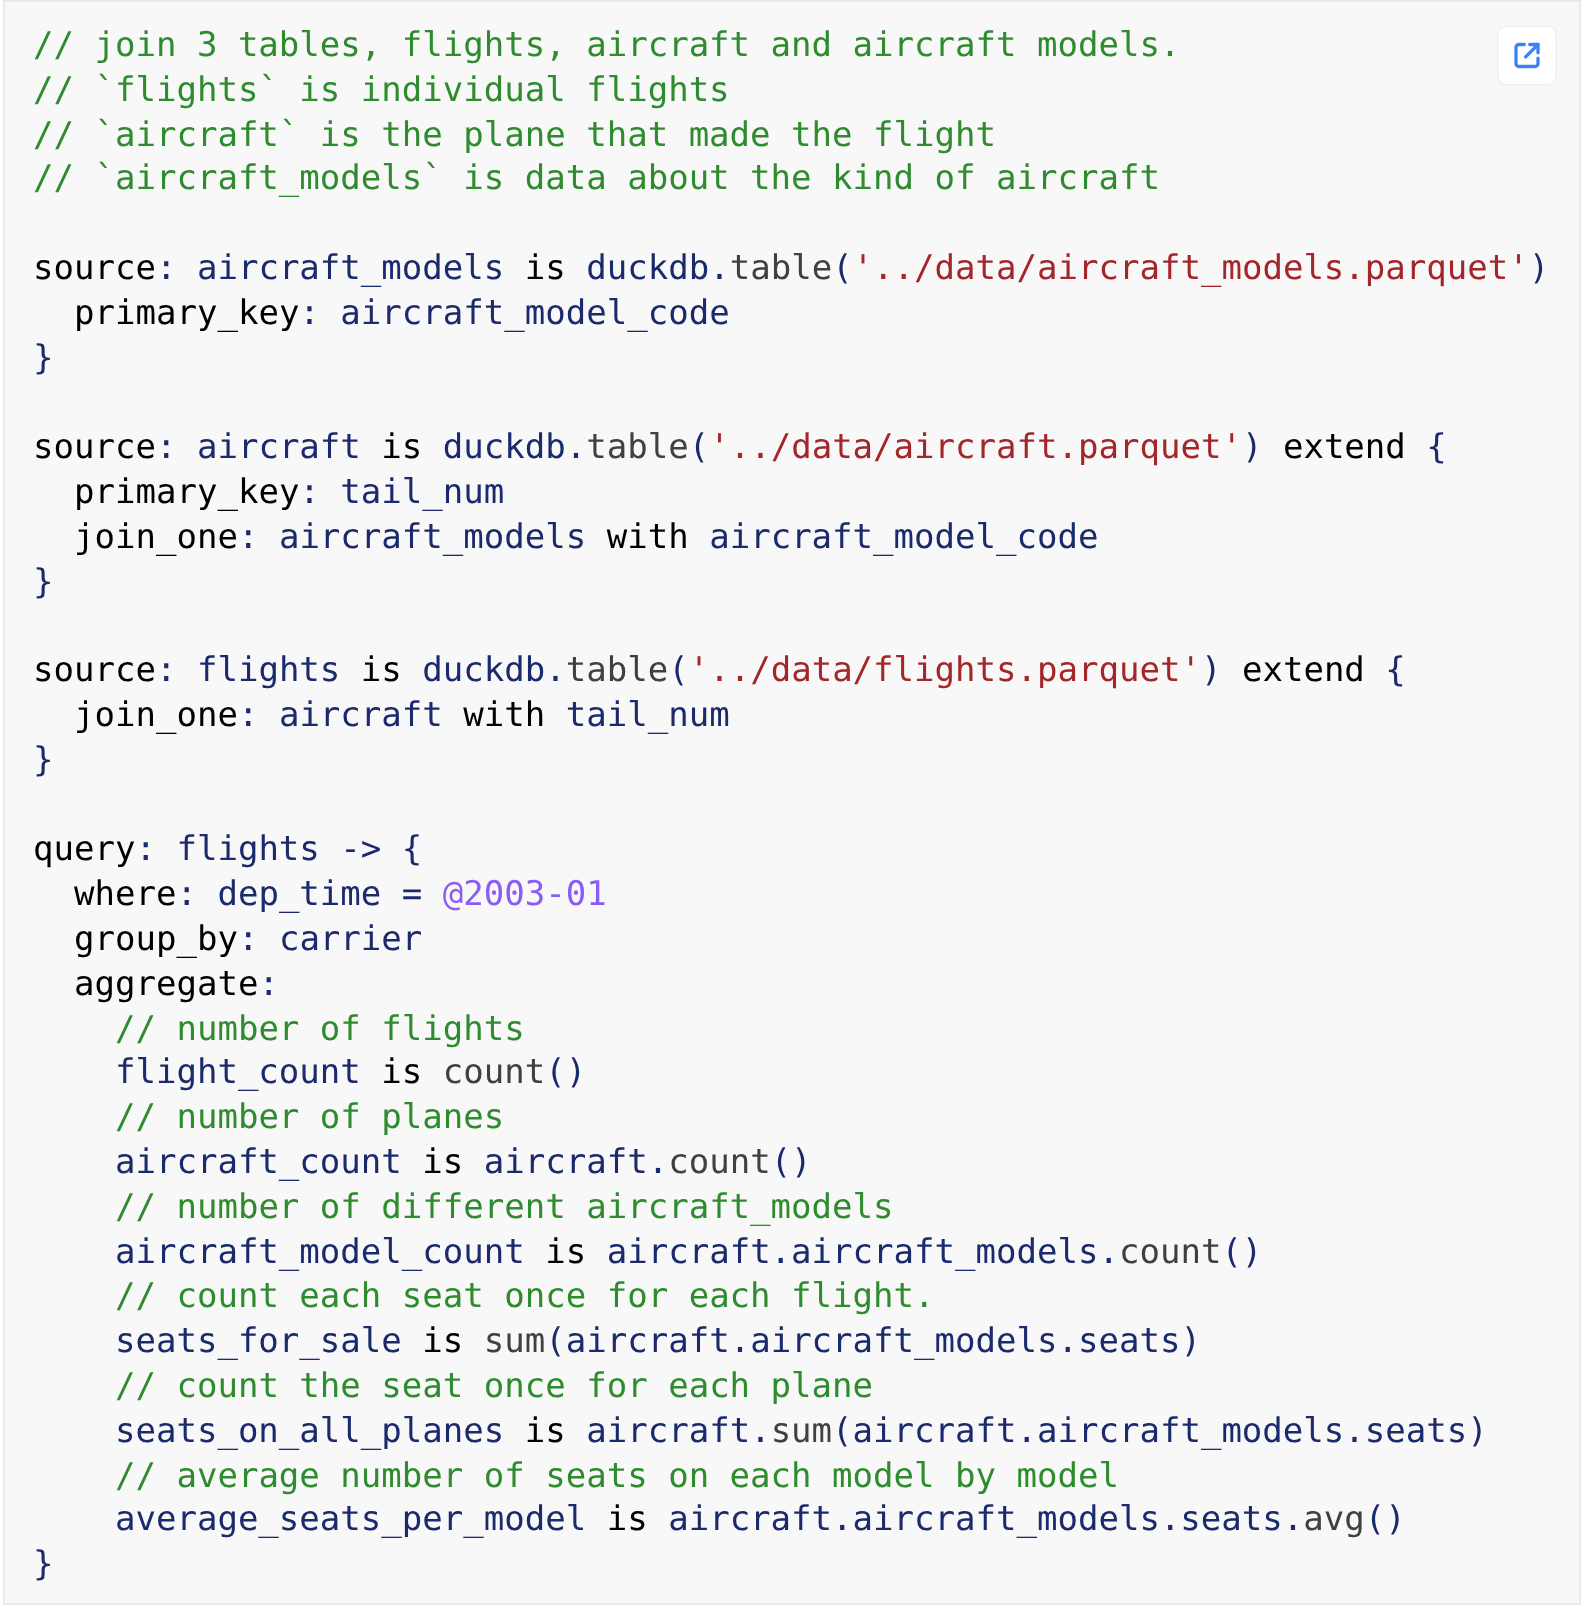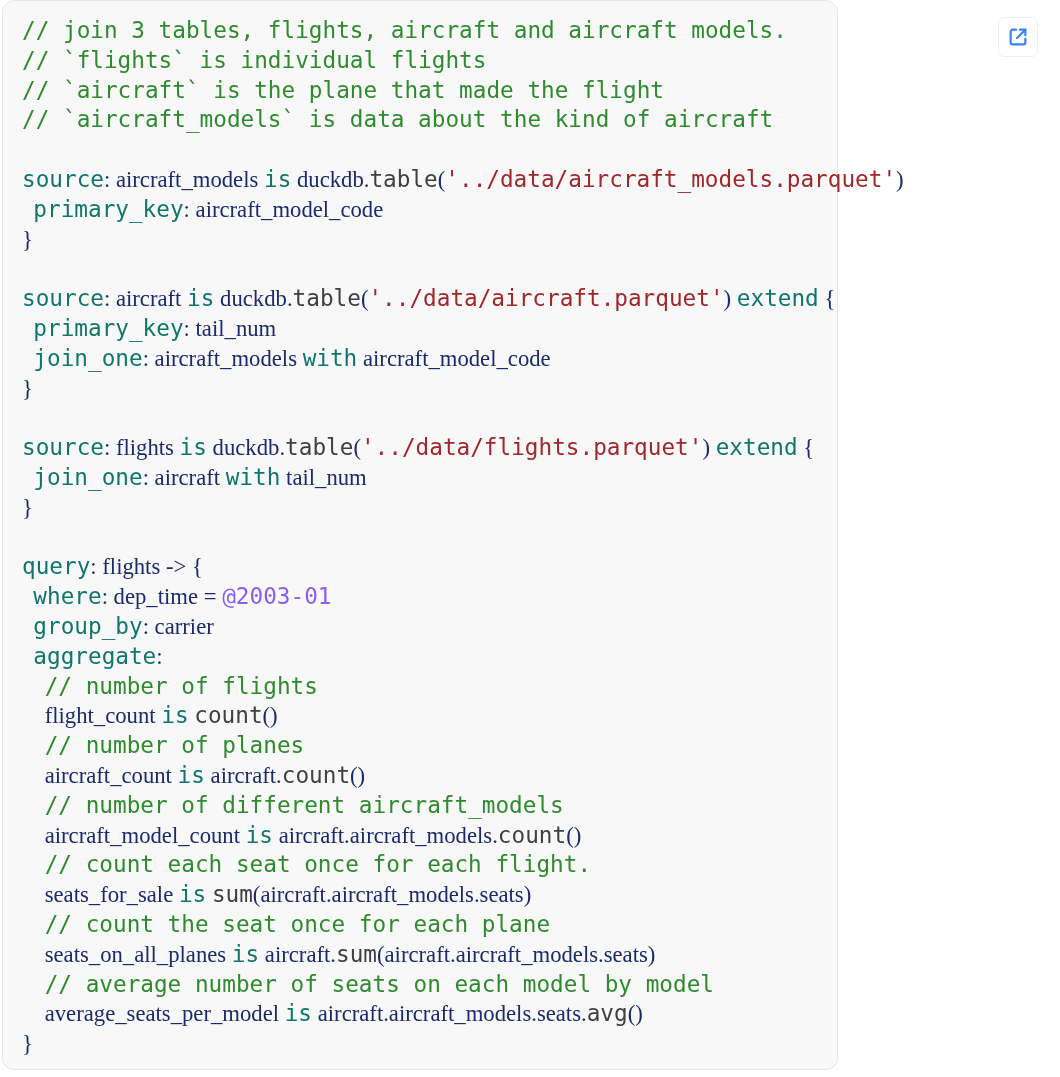--- a/index.html
+++ b/index.html
@@ -1,33 +1,33 @@
 <!DOCTYPE html>
 <html><head>
 <meta charset="utf-8">
 <style>
   html, body { margin: 0; padding: 0; background: #ffffff; }
   body { width: 1060px; height: 1077px; overflow: hidden; }
   .code-block {
-    position: absolute; left: 2px; top: 0px; width: 836px; height: 1070px;
-    background: #f8f8f8; border: 1px solid #e6e6e6; border-radius: 12px;
+    position: absolute; left: 2px; top: 0px; width: 1052px; height: 1070px;
+    background: #f8f8f8; border: 1px solid #e6e6e6; border-radius: 0;
     box-sizing: border-box;
   }
   .code {
     position: absolute; left: 19px; top: 15px; margin: 0;
     font-family: "DejaVu Sans Mono", monospace; font-size: 22.7px;
     line-height: 29.8px; color: #1a2a6c; white-space: pre;
   }
   .line { display: block; height: 29.8px; }
   .c { color: #2e8b2e; }   
-  .k { color: #0f766e; }   
+  .k { color: #000000; }   
   .f { color: #404040; }   
   .s { color: #a2262a; text-align: right; }   
   .t { color: #8b5cf6; }   
-  .p { color: #1a2a6c; font-family: Liberation Serif, serif; }   
+  .p { color: #1a2a6c; }   
   .copy-btn {
     position: absolute; left: 995px; top: 16px; width: 38px; height: 38px;
     border-radius: 6px; background: #ffffff; border: 1px solid #f0f0f0;
     display: flex; align-items: center; justify-content: center; cursor: pointer;
   }
 </style>
 </head>
 <body>
 
 <div class="code-block">

